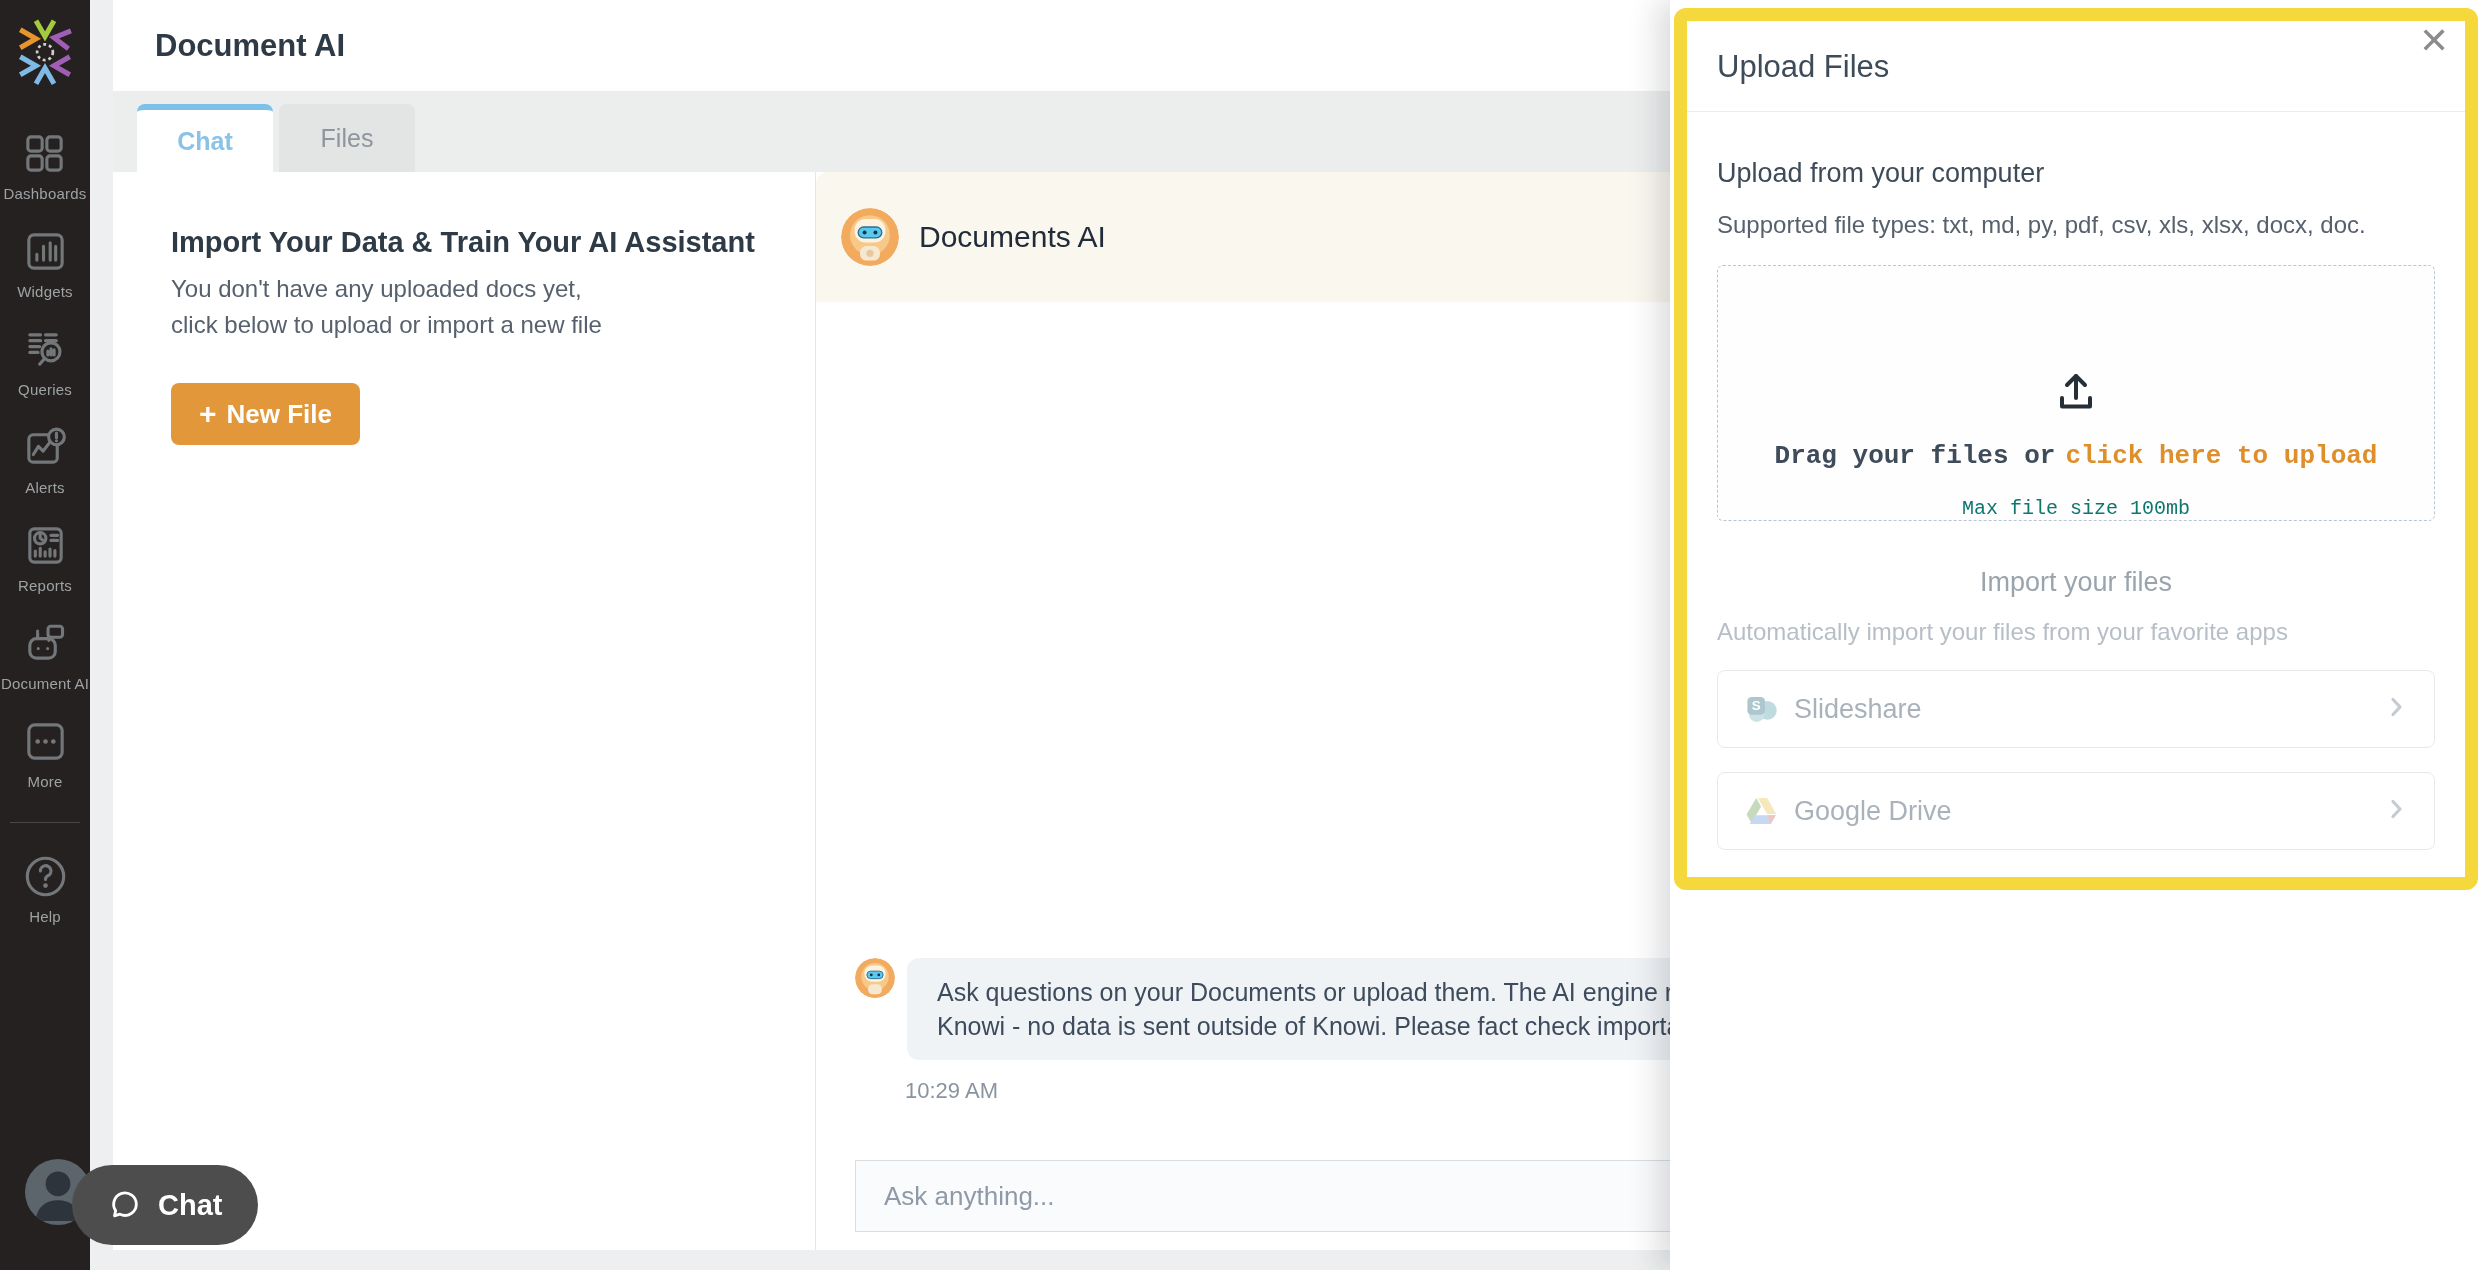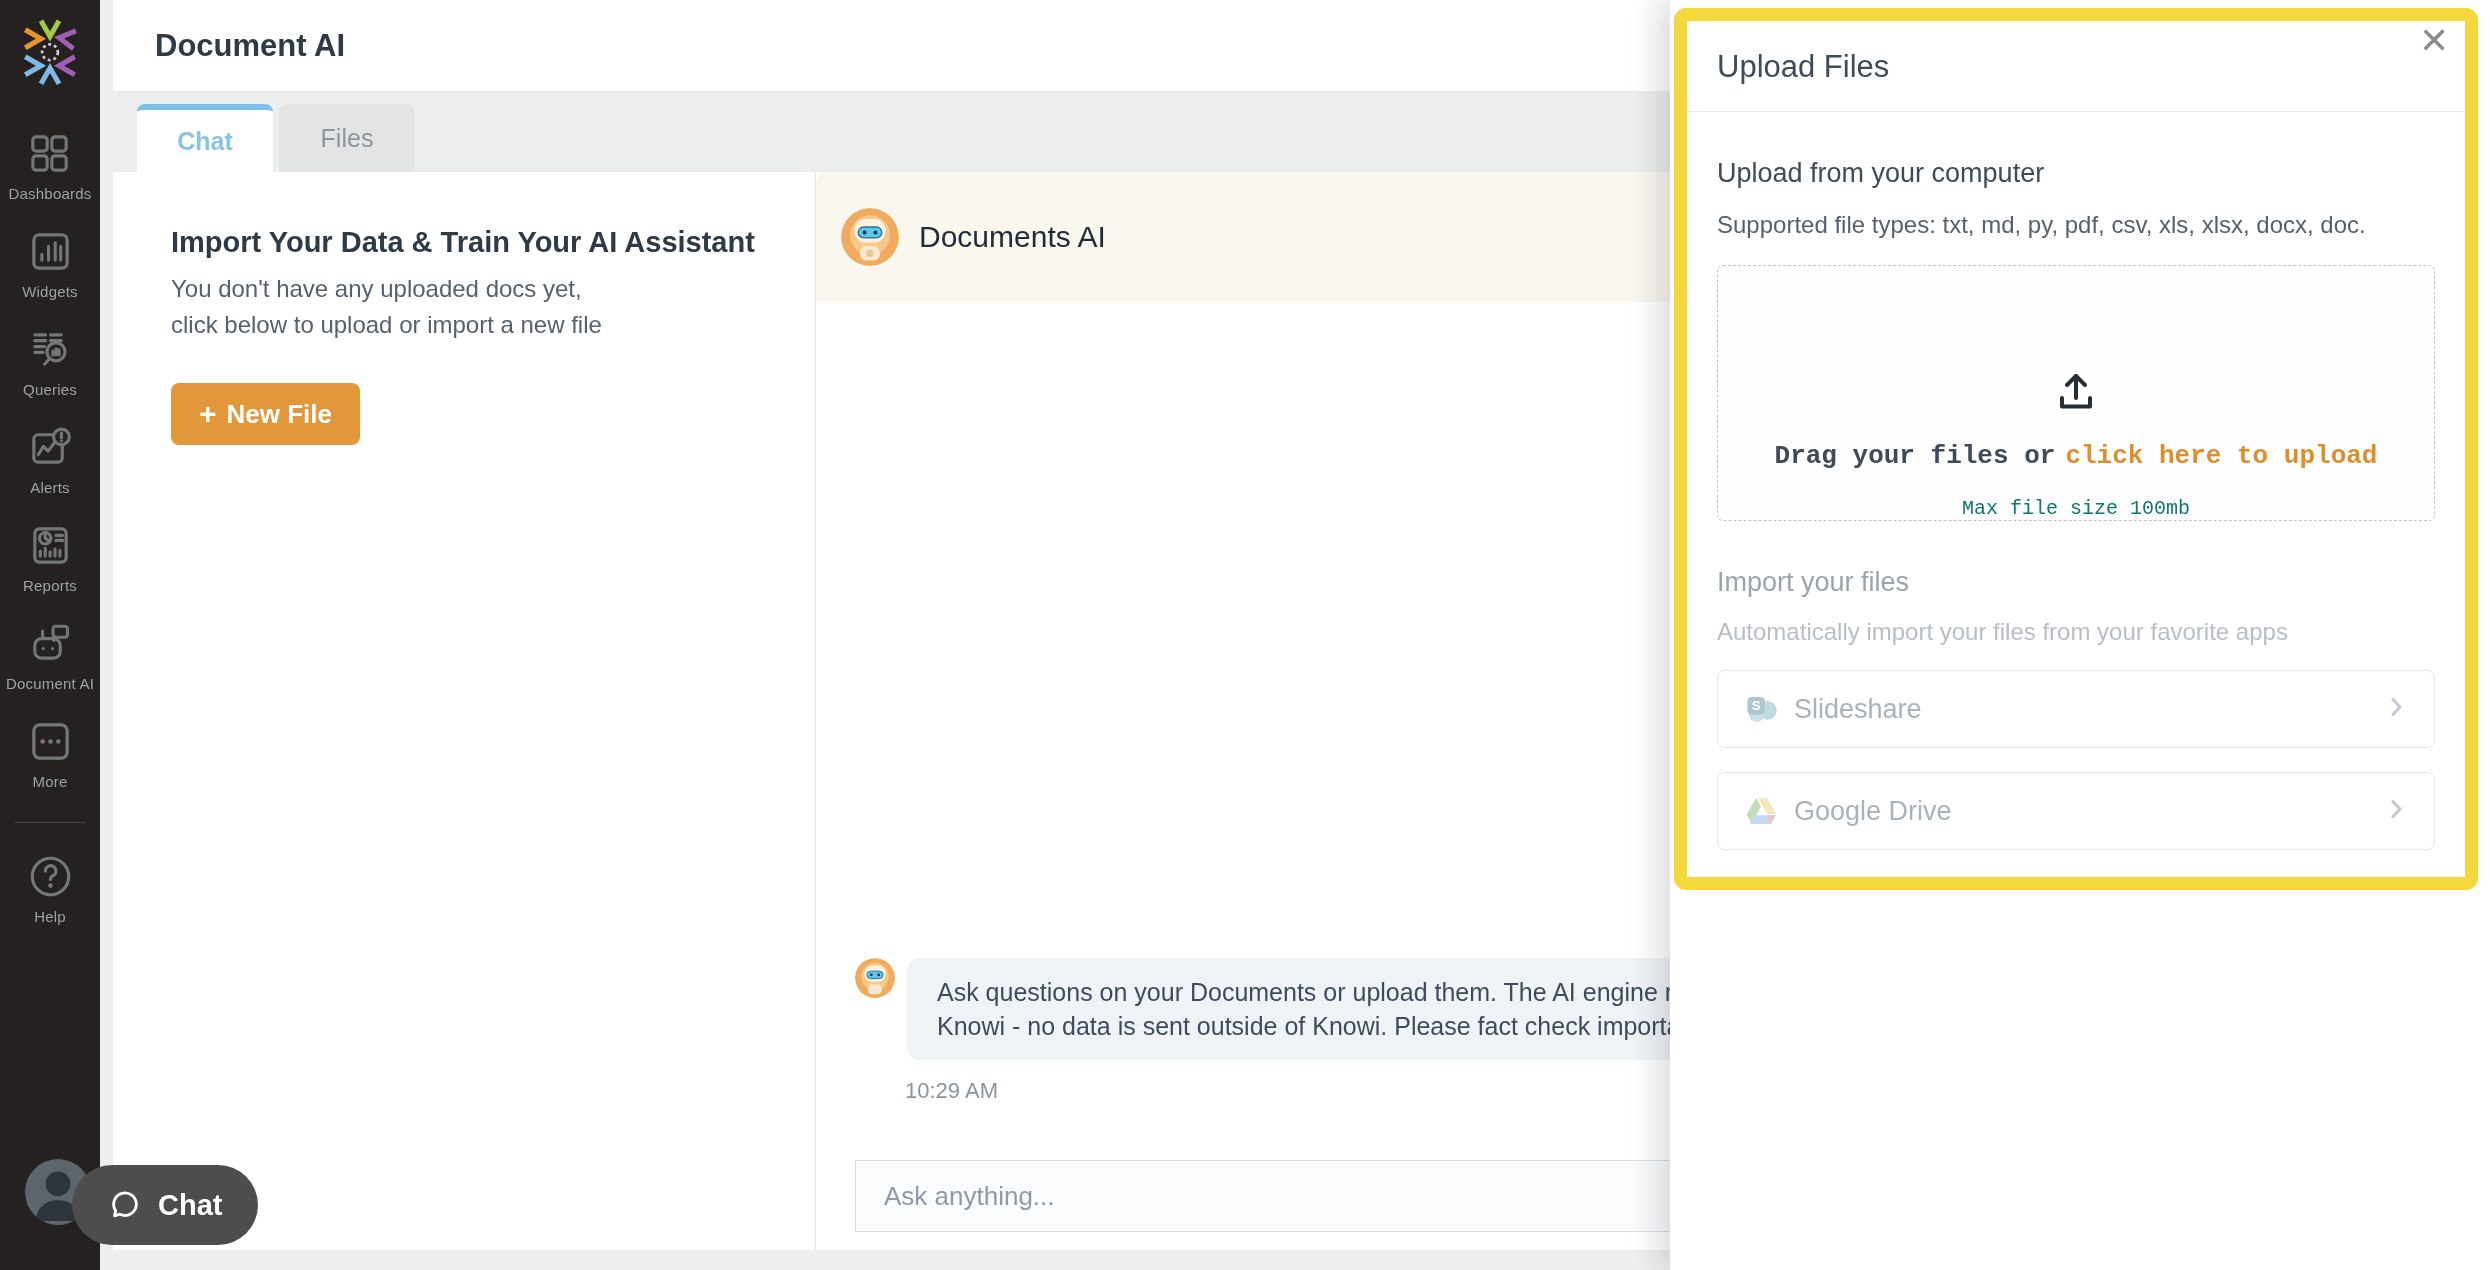--- a/index.html
+++ b/index.html
@@ -4,21 +4,21 @@
 <style>
   * { box-sizing: border-box; }
   html,body { margin:0; padding:0; }
   body {
     width:2490px; height:1270px; position:relative; overflow:hidden;
     background:#edeff0; font-family:"Liberation Sans", sans-serif;
   }
 
   
   .sidebar {
-    position:absolute; left:0; top:0; width:100px; height:1270px;
+    position:absolute; left:0; top:0; width:90px; height:1270px;
     background:#242120; display:flex; flex-direction:column; align-items:center;
     z-index:30;
   }
   .logo { margin:14px 0 40px 0; width:72px; height:76px; }
   .nav-item { display:flex; flex-direction:column; align-items:center; gap:8px; margin-bottom:26px; cursor:pointer; }
   .nav-item svg { width:47px; height:47px; }
   .nav-ico { stroke:#73777a; fill:none; stroke-width:1.6; stroke-linecap:round; stroke-linejoin:round; }
   .nav-label { font-size:15px; color:#9fa2a4; letter-spacing:.2px; }
   .side-divider { width:70px; border-top:1px solid #4a4745; margin:6px 0 30px 0; }
 
@@ -105,21 +105,21 @@
   .section-sub { margin-top:22px; font-size:24px; color:#57616d; }
   .dropzone {
     margin-top:26px; height:256px; border:1px dashed #b9c4d4; border-radius:6px; background:#fefefe;
     display:flex; flex-direction:column; align-items:center; justify-content:flex-end; cursor:pointer;font-family:Liberation Mono, monospace;
   }
   .upload-icon svg { width:48px; height:48px; stroke:#262e36; fill:none; stroke-width:2; stroke-linecap:round; stroke-linejoin:round; }
   .drag-line { margin-top:20px; font-size:26px; font-weight:700; color:#3e4b58; }
   .drag-link { color:#de8f2c; margin-left:10px; cursor:pointer; }
   .max-size { margin-top:26px; font-size:20px; color:#0f766e; }
 
-  .import-title { margin-top:46px; font-size:27px; color:#9aa4ad; }
+  .import-title { margin-top:46px; font-size:27px; color:#9aa4ad;text-align:center; }
   .import-sub { margin-top:20px; font-size:24px; color:#b7bec7; }
   .import-card {
     margin-top:24px; height:78px; border:1px solid #e6e9eb; border-radius:8px;
     display:flex; align-items:center; padding:0 26px; gap:16px; background:#fff; cursor:pointer;
   }
   .import-card .app-ico { width:34px; height:34px; opacity:.65; }
   .card-label { font-size:27px; color:#a9b2bb; flex:1; }
   .chevron svg { width:24px; height:24px; stroke:#c4cbd2; fill:none; stroke-width:3.2; stroke-linecap:round; stroke-linejoin:round; }
 </style>
 </head>

